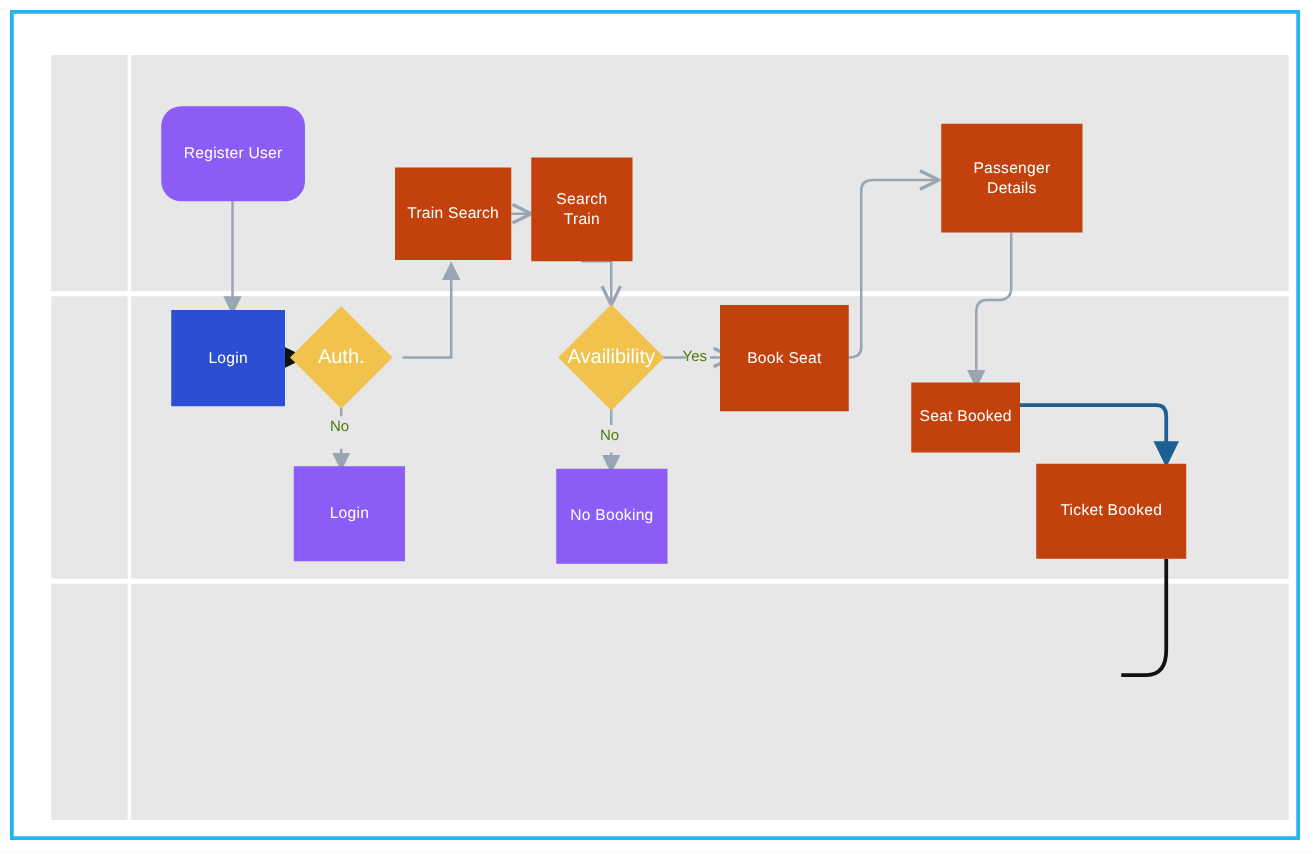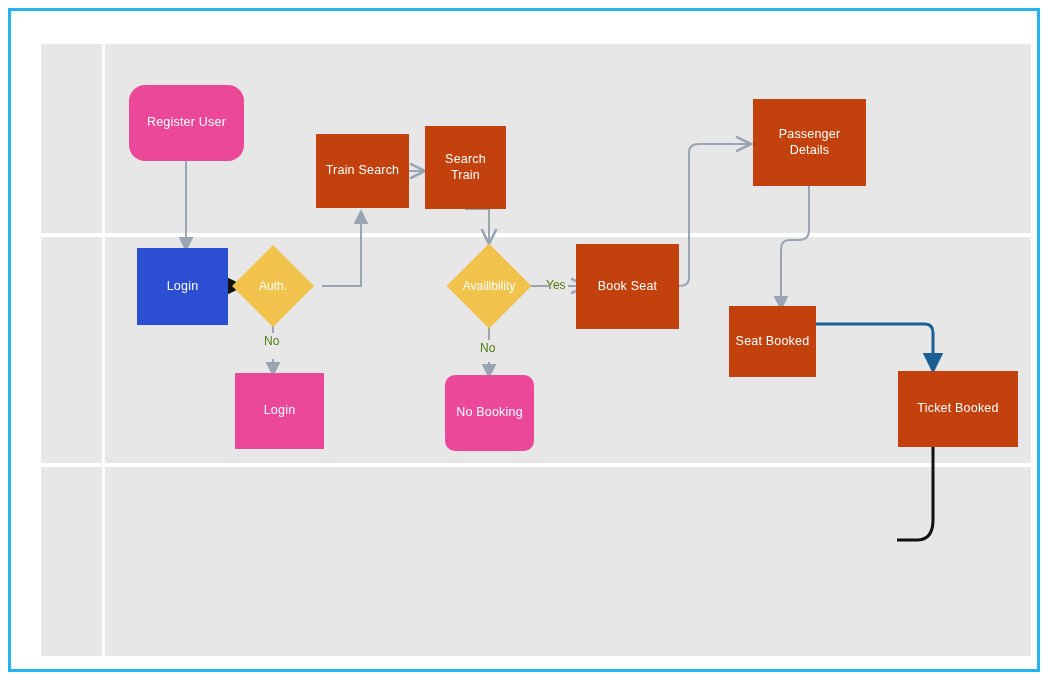--- a/index.html
+++ b/index.html
@@ -20,31 +20,31 @@
   .gridline{position:absolute;background:#ffffff;}
   .v1{left:61px;top:0;width:3px;height:612px;opacity:.85;}
   .h1{left:0;top:189px;width:990px;height:4px;}
   .h2{left:0;top:419px;width:990px;height:4px;}
 
   
   .node{position:absolute;display:flex;align-items:center;justify-content:center;
         text-align:center;color:#ffffff;font-size:12.5px;line-height:1.25;
         letter-spacing:.2px;box-sizing:border-box;padding:2px 5px;}
   .teal{background:#c2410c;}
-  .red{background:#ec4899;}
+  .red{background:#8b5cf6;}
   .blue{background:#2b4ed2;}
   .rounded{border-radius:16px;}
 
   
   .diamond{position:absolute;}
   .diamond .dshape{position:absolute;left:0;top:0;width:100%;height:100%;
         background:#f1c24c;transform:rotate(45deg);}
   .diamond .dlabel{position:absolute;left:0;top:0;width:100%;height:100%;
         display:flex;align-items:center;justify-content:center;color:#ffffff;
-        font-size:12px;white-space:nowrap;}
+        font-size:16px;white-space:nowrap;}
 
   
   .elabel{position:absolute;color:#4d7c0f;font-size:12px;}
 
   
   #wires{position:absolute;left:0;top:0;width:990px;height:612px;overflow:visible;}
 </style>
 </head>
 <body>
 
@@ -117,29 +117,29 @@
 
       <div class="node teal" style="left:275px;top:90px;width:93px;height:74px;">Train Search</div>
 
       <div class="node teal" style="left:384px;top:82px;width:81px;height:83px;">Search Train</div>
 
       <div class="diamond" style="left:418px;top:212px;width:60px;height:60px;">
         <div class="dshape"></div>
         <div class="dlabel">Availibility</div>
       </div>
 
-      <div class="node red" style="left:404px;top:331px;width:89px;height:76px;border-radius:10px;">No Booking</div>
+      <div class="node red" style="left:404px;top:331px;width:89px;height:76px;">No Booking</div>
 
       <div class="node teal" style="left:535px;top:200px;width:103px;height:85px;">Book Seat</div>
 
       <div class="node teal" style="left:712px;top:55px;width:113px;height:87px;">Passenger Details</div>
 
-      <div class="node teal" style="left:688px;top:262px;width:87px;height:71px;">Seat Booked</div>
+      <div class="node teal" style="left:688px;top:262px;width:87px;height:56px;">Seat Booked</div>
 
-      <div class="node teal" style="left:857px;top:327px;width:120px;height:76px;">Ticket Booked</div>
+      <div class="node teal" style="left:788px;top:327px;width:120px;height:76px;">Ticket Booked</div>
 
 
       <div class="elabel" style="left:223px;top:290px;">No</div>
 
       <div class="elabel" style="left:439px;top:297px;">No</div>
 
       <div class="elabel" style="left:505px;top:234px;">Yes</div>
 
     </div>
   </div>

